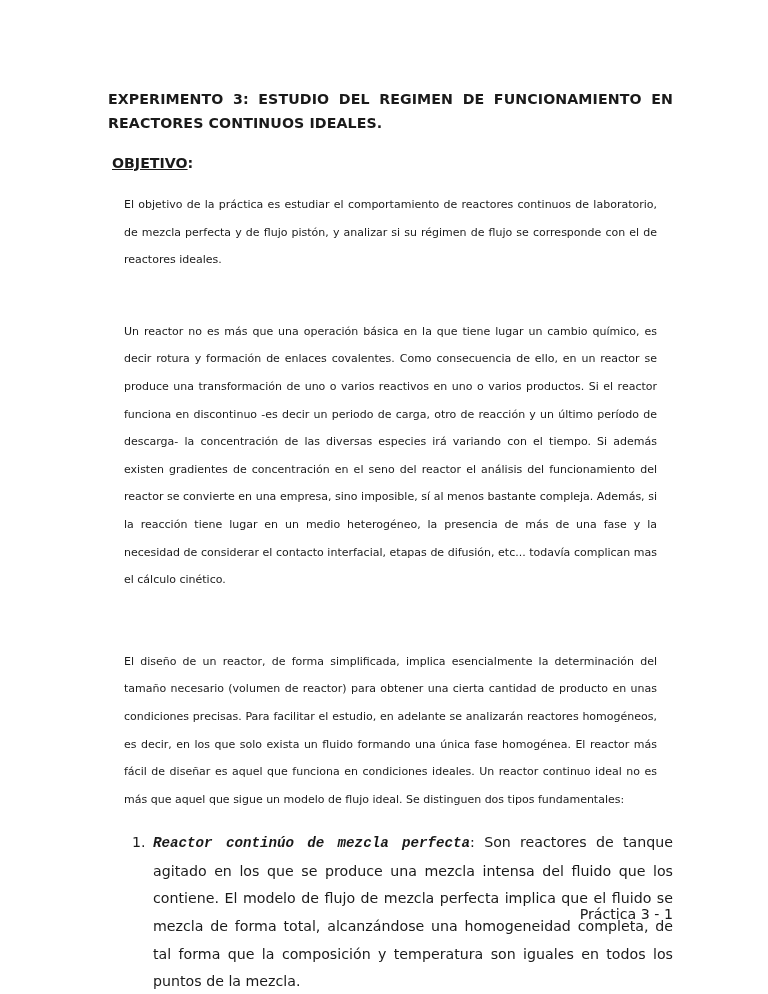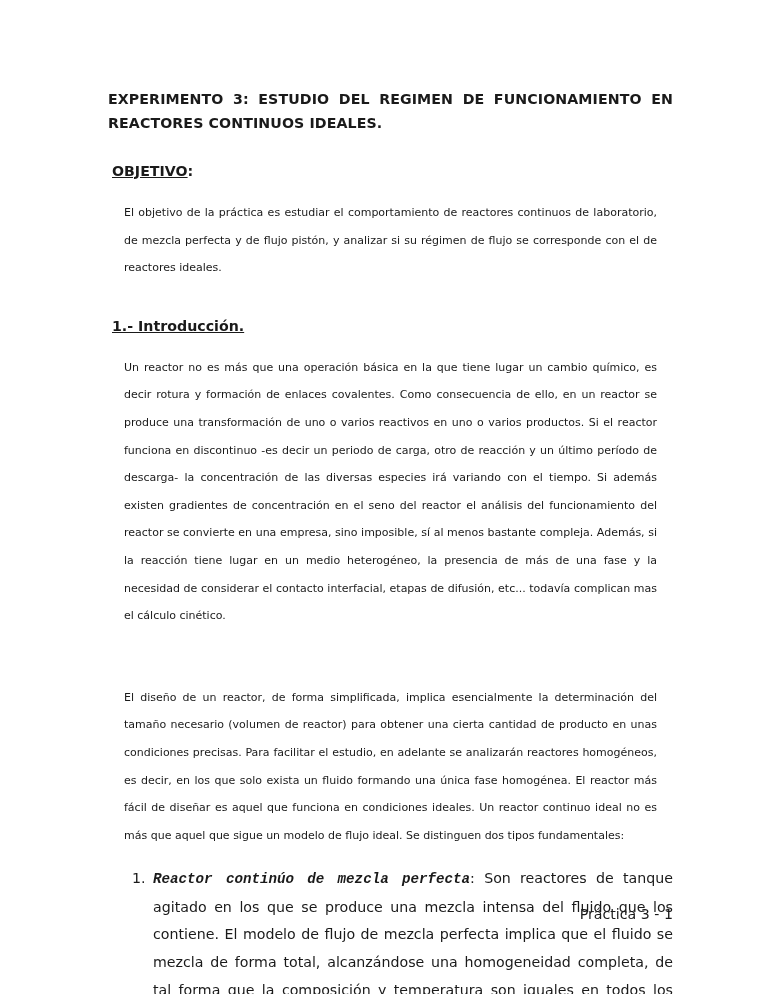--- a/index.html
+++ b/index.html
@@ -19,21 +19,21 @@
       position: absolute;
       left: 108px;
       top: 87px;
       width: 565px;
     }
     .title {
       font-weight: bold;
       font-size: 14.2px;
       line-height: 24px;
       text-align: justify;
-      margin: 0 0 24px 0;
+      margin: 0 0 16px 0;
       letter-spacing: 0.1px;
     }
     .section-head {
       font-weight: bold;
       font-size: 14.2px;
       line-height: 24px;
       margin: 4px;
     }
     .section-head .u {
       text-decoration: underline;
@@ -73,21 +73,20 @@
 <body>
 
 <div class="page">
   <div class="title">EXPERIMENTO 3: ESTUDIO DEL REGIMEN DE FUNCIONAMIENTO EN REACTORES CONTINUOS IDEALES.</div>
 
   <div class="section-head"><span class="u">OBJETIVO</span><span>:</span></div>
   <p>El objetivo de la práctica es estudiar el comportamiento de reactores continuos de laboratorio, de mezcla perfecta y de flujo pistón, y analizar si su régimen de flujo se corresponde con el de reactores ideales.</p>
 
   <div class="gap-small"></div>
 
-  <div class="section-head"><span class="u">1.- Introducción.</span></div>
   <p>Un reactor no es más que una operación básica en la que tiene lugar un cambio químico, es decir rotura y formación de enlaces covalentes. Como consecuencia de ello, en un reactor se produce una transformación de uno o varios reactivos en uno o varios productos. Si el reactor funciona en discontinuo -es decir un periodo de carga, otro de reacción y un último período de descarga- la concentración de las diversas especies irá variando con el tiempo. Si además existen gradientes de concentración en el seno del reactor el análisis del funcionamiento del reactor se convierte en una empresa, sino imposible, sí al menos bastante compleja. Además, si la reacción tiene lugar en un medio heterogéneo, la presencia de más de una fase y la necesidad de considerar el contacto interfacial, etapas de difusión, etc... todavía complican mas el cálculo cinético.</p>
 
   <div class="gap-para"></div>
 
   <p>El diseño de un reactor, de forma simplificada, implica esencialmente la determinación del tamaño necesario (volumen de reactor) para obtener una cierta cantidad de producto en unas condiciones precisas. Para facilitar el estudio, en adelante se analizarán reactores homogéneos, es decir, en los que solo exista un fluido formando una única fase homogénea. El reactor más fácil de diseñar es aquel que funciona en condiciones ideales. Un reactor continuo ideal no es más que aquel que sigue un modelo de flujo ideal. Se distinguen dos tipos fundamentales:</p>
 
   <ol class="types">
     <li><span class="term">Reactor continúo de mezcla perfecta</span><span>:</span><span> Son reactores de tanque agitado en los que se produce una mezcla intensa del fluido que los contiene. El modelo de flujo de mezcla perfecta implica que el fluido se mezcla de forma total, alcanzándose una homogeneidad completa, de tal forma que la composición y temperatura son iguales en todos los puntos de la mezcla.</span></li>
   </ol>
 </div>

